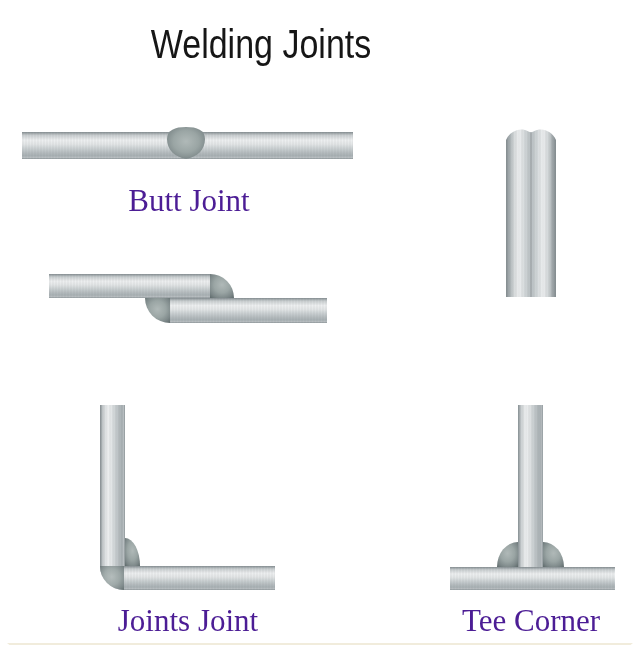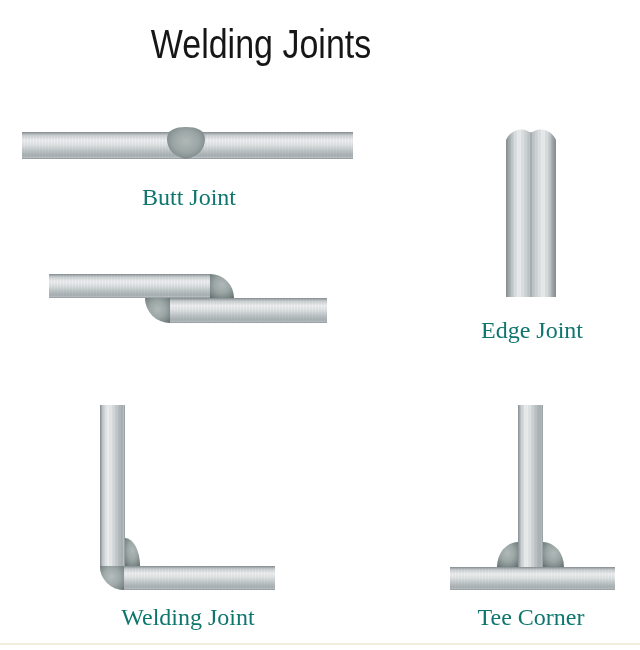--- a/index.html
+++ b/index.html
@@ -1,30 +1,30 @@
 <!DOCTYPE html>
 <html><head>
 <meta charset="utf-8">
 <style>
   html,body{margin:0;padding:0;background:#ffffff;}
   .canvas{
     position:relative;width:640px;height:650px;background:#ffffff;
-    overflow:hidden;font-family:"Liberation Sans",sans-serif;
+    overflow:hidden;font-family:"Liberation Sans",sans-serif;border-radius:24px;
   }
   .title-wrap{position:absolute;top:22px;left:261px;transform:translateX(-50%);}
   .title-text{
     display:inline-block;font-size:40px;font-weight:400;color:#161616;
     transform:scaleX(0.85);transform-origin:center;white-space:nowrap;
     font-family:"Liberation Sans",sans-serif;
   }
   .fig{position:absolute;display:block;}
   .joint-label{
     position:absolute;transform:translateX(-50%);
     font-family:"Liberation Serif","DejaVu Serif",serif;
-    font-size:24px;color:#0f766e;white-space:nowrap;line-height:1.1;
+    font-size:31px;color:#4c1d95;white-space:nowrap;line-height:1.1;
   }
   .footer-line{
     position:absolute;left:0;top:643px;width:640px;height:2px;
     background:#f1ecdc;
   }
 </style>
 </head>
 <body>
 
 <div class="canvas">
@@ -98,31 +98,30 @@
     <rect x="121" y="24" width="157" height="25" fill="url(#tex)"></rect>
     <path d="M161,0 A24,24 0 0 1 185,24 L161,24 Z" fill="url(#weldGrad)"></path>
     <path d="M96,24 A25,25 0 0 0 121,49 L121,24 Z" fill="url(#weldGrad)"></path>
   </svg>
 
   <svg class="fig" style="left:506px;top:126px" width="50" height="171" viewBox="0 0 50 171">
     <path d="M0,171 L0,14 C3,7 9,4 15,3.5 C20,3.2 22,6 25,6 C28,6 30,3.2 35,3.5 C41,4 47,7 50,14 L50,171 Z" fill="url(#edgeV)"></path>
     <path d="M0,171 L0,14 C3,7 9,4 15,3.5 C20,3.2 22,6 25,6 C28,6 30,3.2 35,3.5 C41,4 47,7 50,14 L50,171 Z" fill="url(#tex)"></path>
     <line x1="25" y1="7" x2="25" y2="171" stroke="rgba(110,118,122,0.35)" stroke-width="1"></line>
   </svg>
-  <div class="joint-label" style="left:532px;top:317px">Edge Joint</div>
 
   <svg class="fig" style="left:100px;top:405px" width="175" height="187" viewBox="0 0 175 187">
     <path d="M0,0 H25 V185 H24 A24,24 0 0 1 0,161 Z" fill="url(#metalV)"></path>
     <path d="M0,0 H25 V185 H24 A24,24 0 0 1 0,161 Z" fill="url(#tex)"></path>
     <path d="M0,161 A24,24 0 0 0 24,185 L24,161 Z" fill="url(#weldGrad)" opacity="0.9"></path>
     <rect x="24" y="161" width="151" height="24" fill="url(#metalH)"></rect>
     <rect x="24" y="161" width="151" height="24" fill="url(#tex)"></rect>
     <path d="M25,133 A15,28 0 0 1 40,161 L25,161 Z" fill="url(#weldGrad)"></path>
   </svg>
-  <div class="joint-label" style="left:188px;top:604px">Welding Joint</div>
+  <div class="joint-label" style="left:188px;top:604px">Joints Joint</div>
 
   <svg class="fig" style="left:450px;top:405px" width="165" height="187" viewBox="0 0 165 187">
     <path d="M68,137 A21,25 0 0 0 47,162 L68,162 Z" fill="url(#weldGrad)"></path>
     <path d="M93,137 A21,25 0 0 1 114,162 L93,162 Z" fill="url(#weldGrad)"></path>
     <rect x="68" y="0" width="25" height="162" fill="url(#metalV)"></rect>
     <rect x="68" y="0" width="25" height="162" fill="url(#tex)"></rect>
     <rect x="0" y="162" width="165" height="23" fill="url(#metalH)"></rect>
     <rect x="0" y="162" width="165" height="23" fill="url(#tex)"></rect>
   </svg>
   <div class="joint-label" style="left:531px;top:604px">Tee Corner</div>

